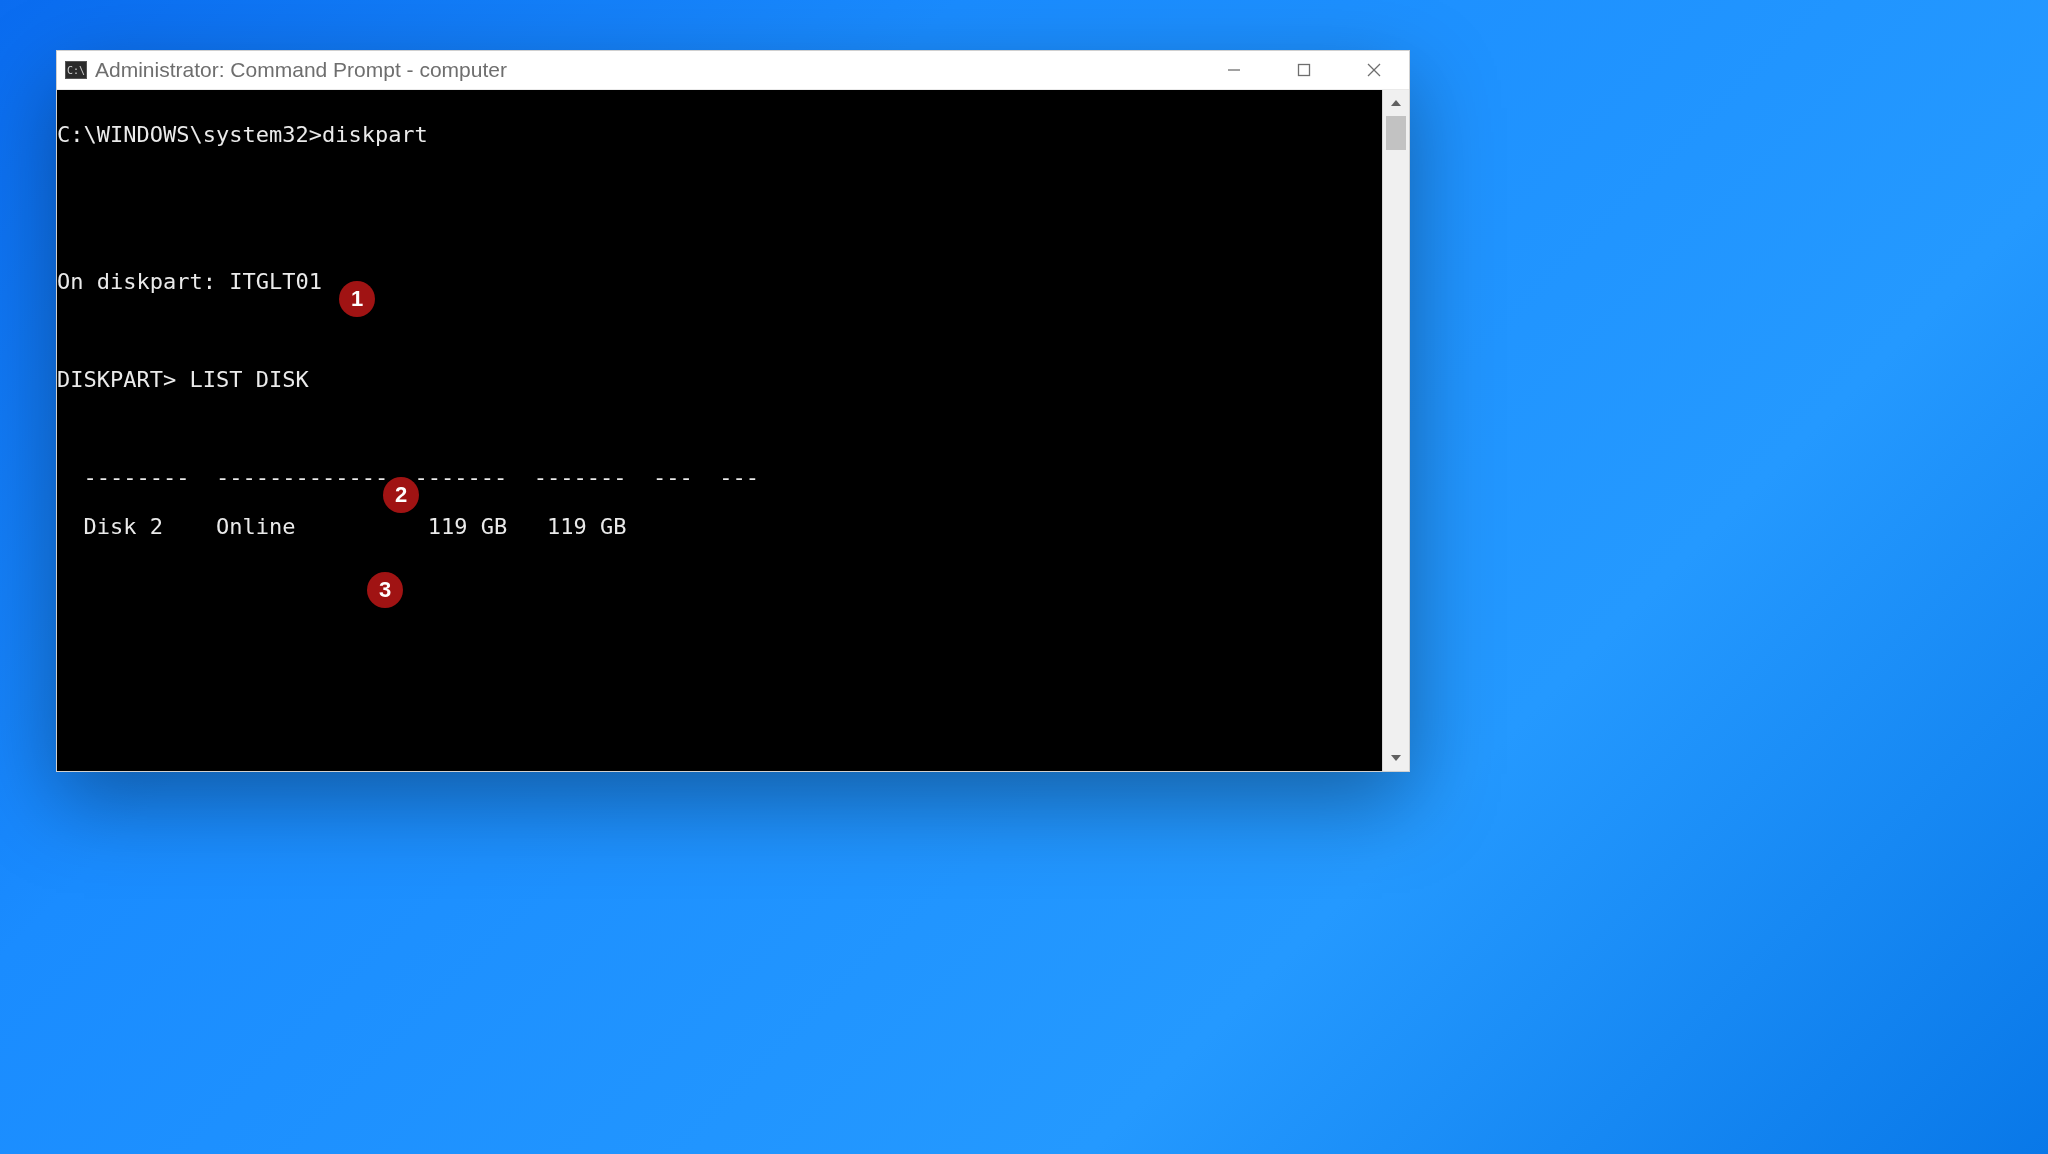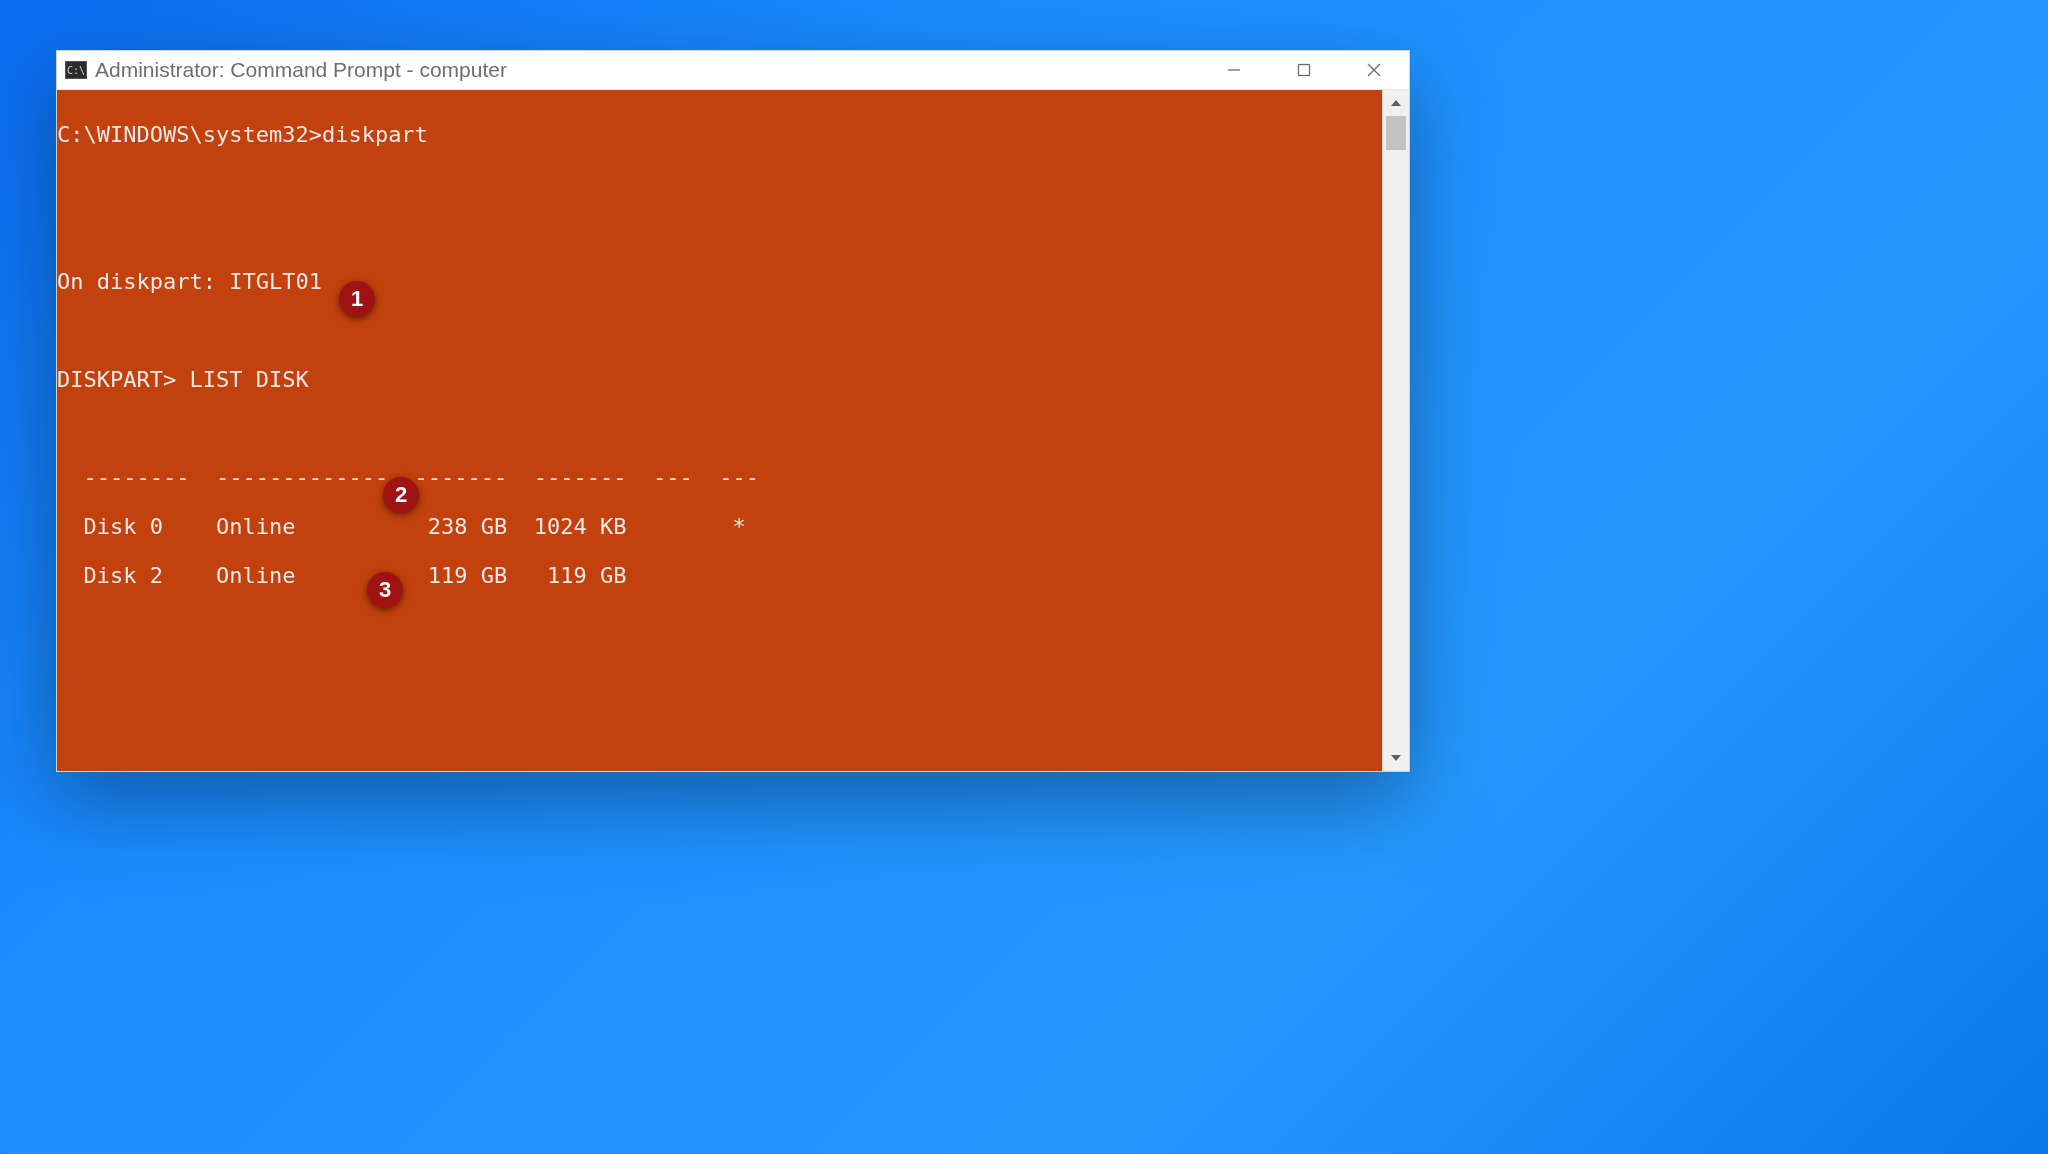--- a/index.html
+++ b/index.html
@@ -73,21 +73,21 @@
     font-family: "Segoe UI", sans-serif;
   }
   .win-btn svg { stroke: #6e6e6e; }
   .client {
     flex: 1;
     display: flex;
     min-height: 0;
   }
   .terminal {
     flex: 1;
-    background: #c2410c;
+    background: #000000;
     color: #eaeaea;
     padding: 8px 2px 2px 0px;
     font-size: 22px;
     line-height: 24.5px;
     white-space: pre;
     overflow: hidden;
     position: relative;
   }
   .terminal pre {
     margin: 0;
@@ -171,21 +171,20 @@
     <div class="client">
       <div class="terminal">
 <pre>C:\WINDOWS\system32&gt;diskpart</pre>
 <pre> </pre>
 <pre> </pre>
 <pre>On diskpart: ITGLT01</pre>
 <pre> </pre>
 <pre>DISKPART&gt; LIST DISK</pre>
 <pre> </pre>
 <pre>  --------  -------------  -------  -------  ---  ---</pre>
-<pre>  Disk 0    Online          238 GB  1024 KB        *</pre>
 <pre>  Disk 2    Online          119 GB   119 GB</pre>
 
 
 
 
 
 
 
 
 

